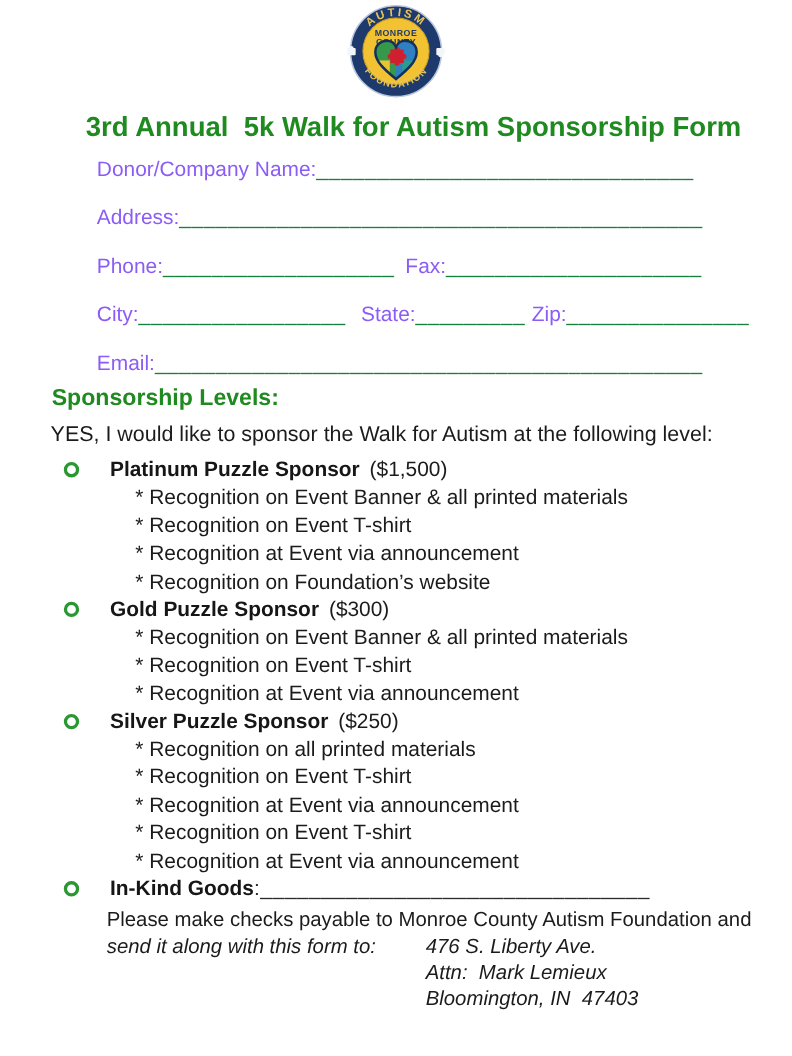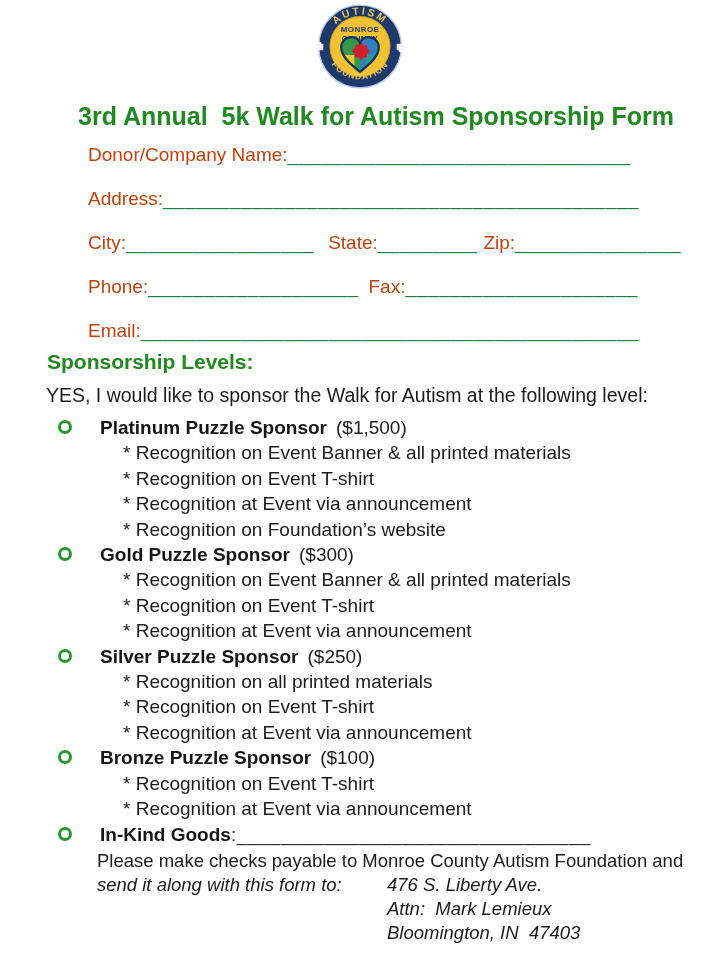--- a/index.html
+++ b/index.html
@@ -21,21 +21,21 @@
     margin:10px 0 0 78px;
     font-size:25px; line-height:32px;
     font-weight:700; color:#1f8a1f;
     white-space:pre;
   }
 
   
   .fields { margin:12px 0 0 88px; font-size:19px; }
   .frow { height:23px; white-space:nowrap; }
   .frow + .frow { margin-top:21px; }
-  .flabel { color:#c2410c; }
+  .flabel { color:#8b5cf6; }
   .fline { color:#15803d; letter-spacing:0.5px; }
   .gap14 { margin-left:14px; }
   .gap6  { margin-left:6px; }
   .gap10 { margin-left:10px; }
 
   
   .levels-heading { margin:6px 16px 0 47px; font-size:21px; line-height:26px; font-weight:700; color:#1f8a1f; }
   .levels-intro   { margin:8px 0 0 46px; font-size:19.5px; line-height:24px; color:#1b1b1b; }
 
   .options { margin-top:8px; font-size:19px; line-height:25.4px; }
@@ -109,24 +109,24 @@
   <h1 class="title">3rd Annual  5k Walk for Autism Sponsorship Form</h1>
 
   <div class="fields">
     <div class="frow">
       <span class="flabel">Donor/Company Name:</span><span class="fline">_______________________________</span>
     </div>
     <div class="frow">
       <span class="flabel">Address:</span><span class="fline">___________________________________________</span>
     </div>
     <div class="frow">
-      <span class="flabel">City:</span><span class="fline">_________________</span><span class="flabel gap14">State:</span><span class="fline">_________</span><span class="flabel gap6">Zip:</span><span class="fline">_______________</span>
+      <span class="flabel">Phone:</span><span class="fline">___________________</span><span class="flabel gap10">Fax:</span><span class="fline">_____________________</span>
     </div>
     <div class="frow">
-      <span class="flabel">Phone:</span><span class="fline">___________________</span><span class="flabel gap10">Fax:</span><span class="fline">_____________________</span>
+      <span class="flabel">City:</span><span class="fline">_________________</span><span class="flabel gap14">State:</span><span class="fline">_________</span><span class="flabel gap6">Zip:</span><span class="fline">_______________</span>
     </div>
     <div class="frow">
       <span class="flabel">Email:</span><span class="fline">_____________________________________________</span>
     </div>
   </div>
 
   <h2 class="levels-heading">Sponsorship Levels:</h2>
   <p class="levels-intro">YES, I would like to sponsor the Walk for Autism at the following level:</p>
 
   <div class="options">
@@ -156,24 +156,20 @@
       <div class="option-head">
         <span class="ring"></span>
         <span class="option-title"><b>Silver Puzzle Sponsor</b><span class="price">($250)</span></span>
       </div>
       <div class="perk">* Recognition on all printed materials</div>
       <div class="perk">* Recognition on Event T-shirt</div>
       <div class="perk">* Recognition at Event via announcement</div>
     </div>
 
     <div class="option">
-      <div class="option-head">
-        <span class="ring"></span>
-        <span class="option-title"><b>Bronze Puzzle Sponsor</b><span class="price">($100)</span></span>
-      </div>
       <div class="perk">* Recognition on Event T-shirt</div>
       <div class="perk">* Recognition at Event via announcement</div>
     </div>
 
     <div class="option">
       <div class="option-head">
         <span class="ring"></span>
         <span class="option-title"><b>In-Kind Goods</b><span class="inkind-line">:________________________________</span></span>
       </div>
     </div>

